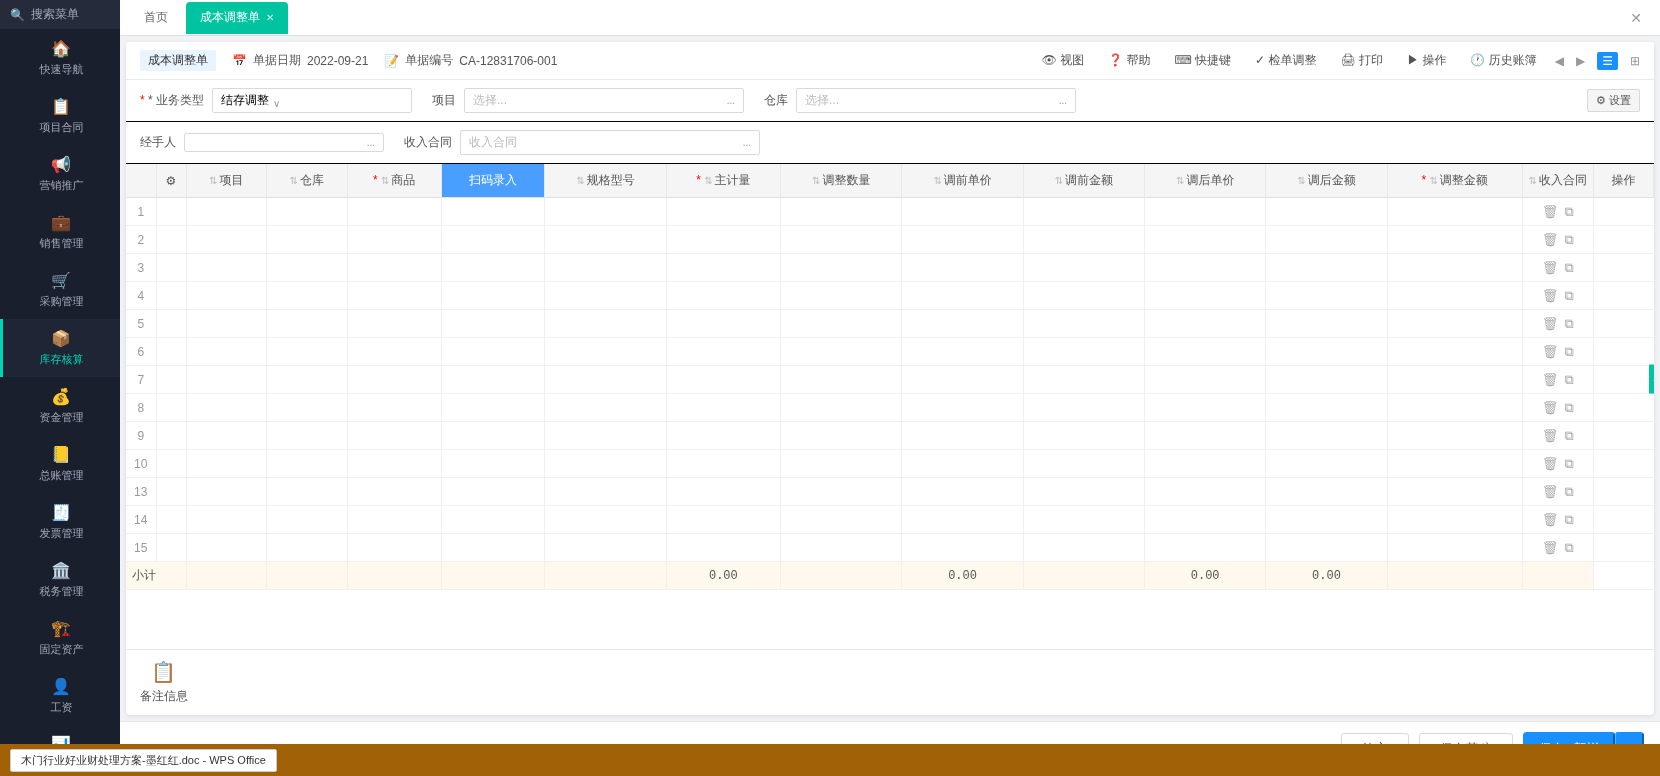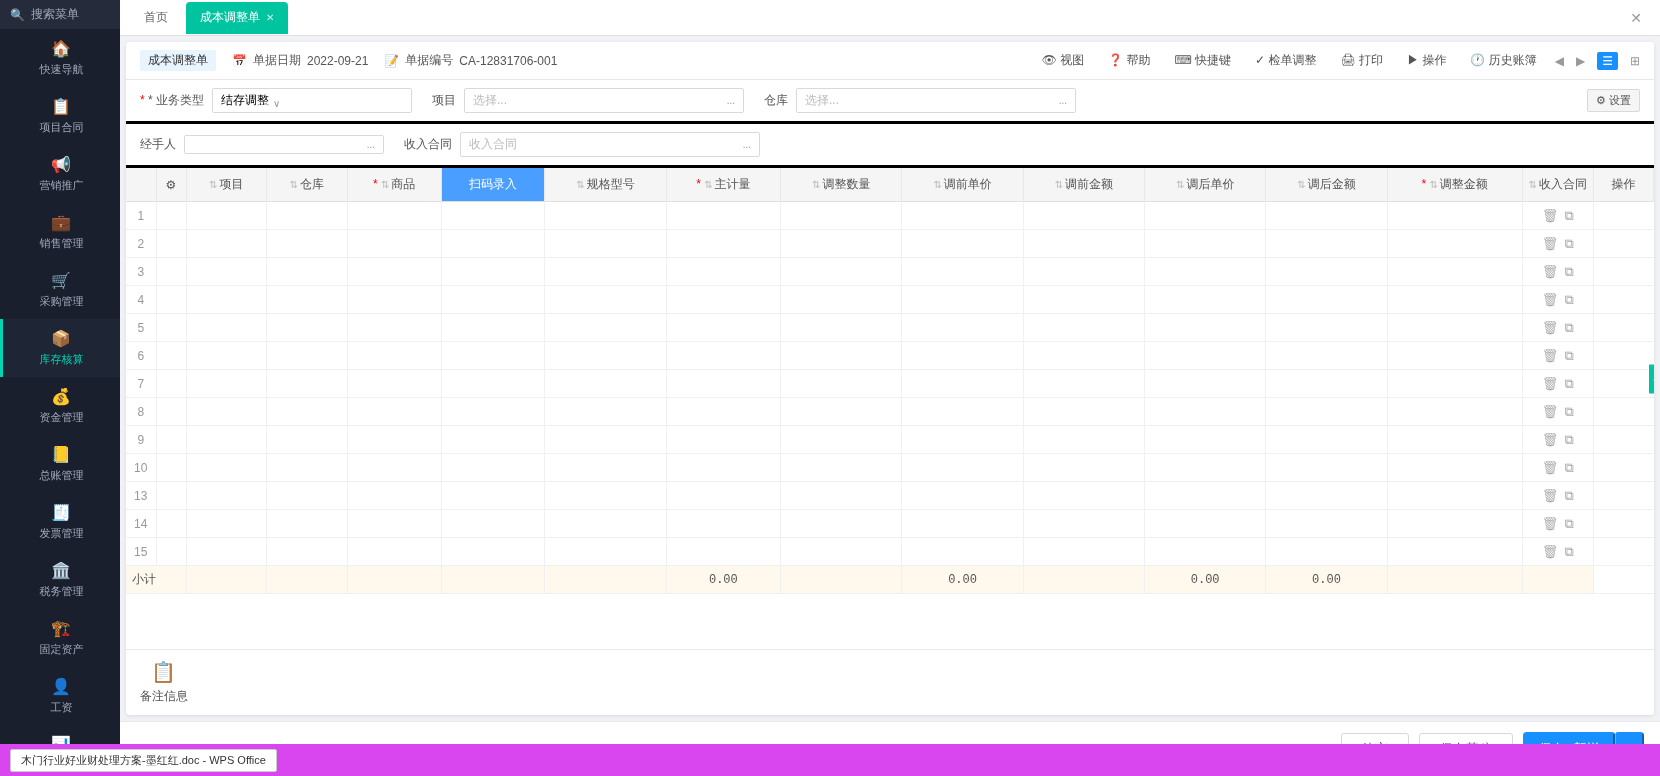--- a/index.html
+++ b/index.html
@@ -129,21 +129,21 @@
       cursor: pointer;
       color: #555;
       padding: 2px 6px;
     }
 
     
     .form-row {
       display: flex;
       align-items: center;
       padding: 8px 14px;
-      border-bottom: 3px solid #000000;
+      border-bottom: 1px solid #000000;
       gap: 20px;
       flex-wrap: wrap;
     }
     .form-field {
       display: flex;
       align-items: center;
       gap: 8px;
       font-size: 12px;
     }
     .form-label { color: #555; }
@@ -288,21 +288,21 @@
       border-left: 1px solid rgba(255,255,255,0.3);
     }
 
     
     .taskbar {
       position: fixed;
       bottom: 0;
       left: 0;
       right: 0;
       height: 32px;
-      background: #d946ef;
+      background: #a16207;
       display: flex;
       align-items: center;
       padding: 0 10px;
       gap: 8px;
       z-index: 100;
       font-size: 12px;
     }
     .taskbar-item {
       background: #fff;
       border: 1px solid #ccc;

